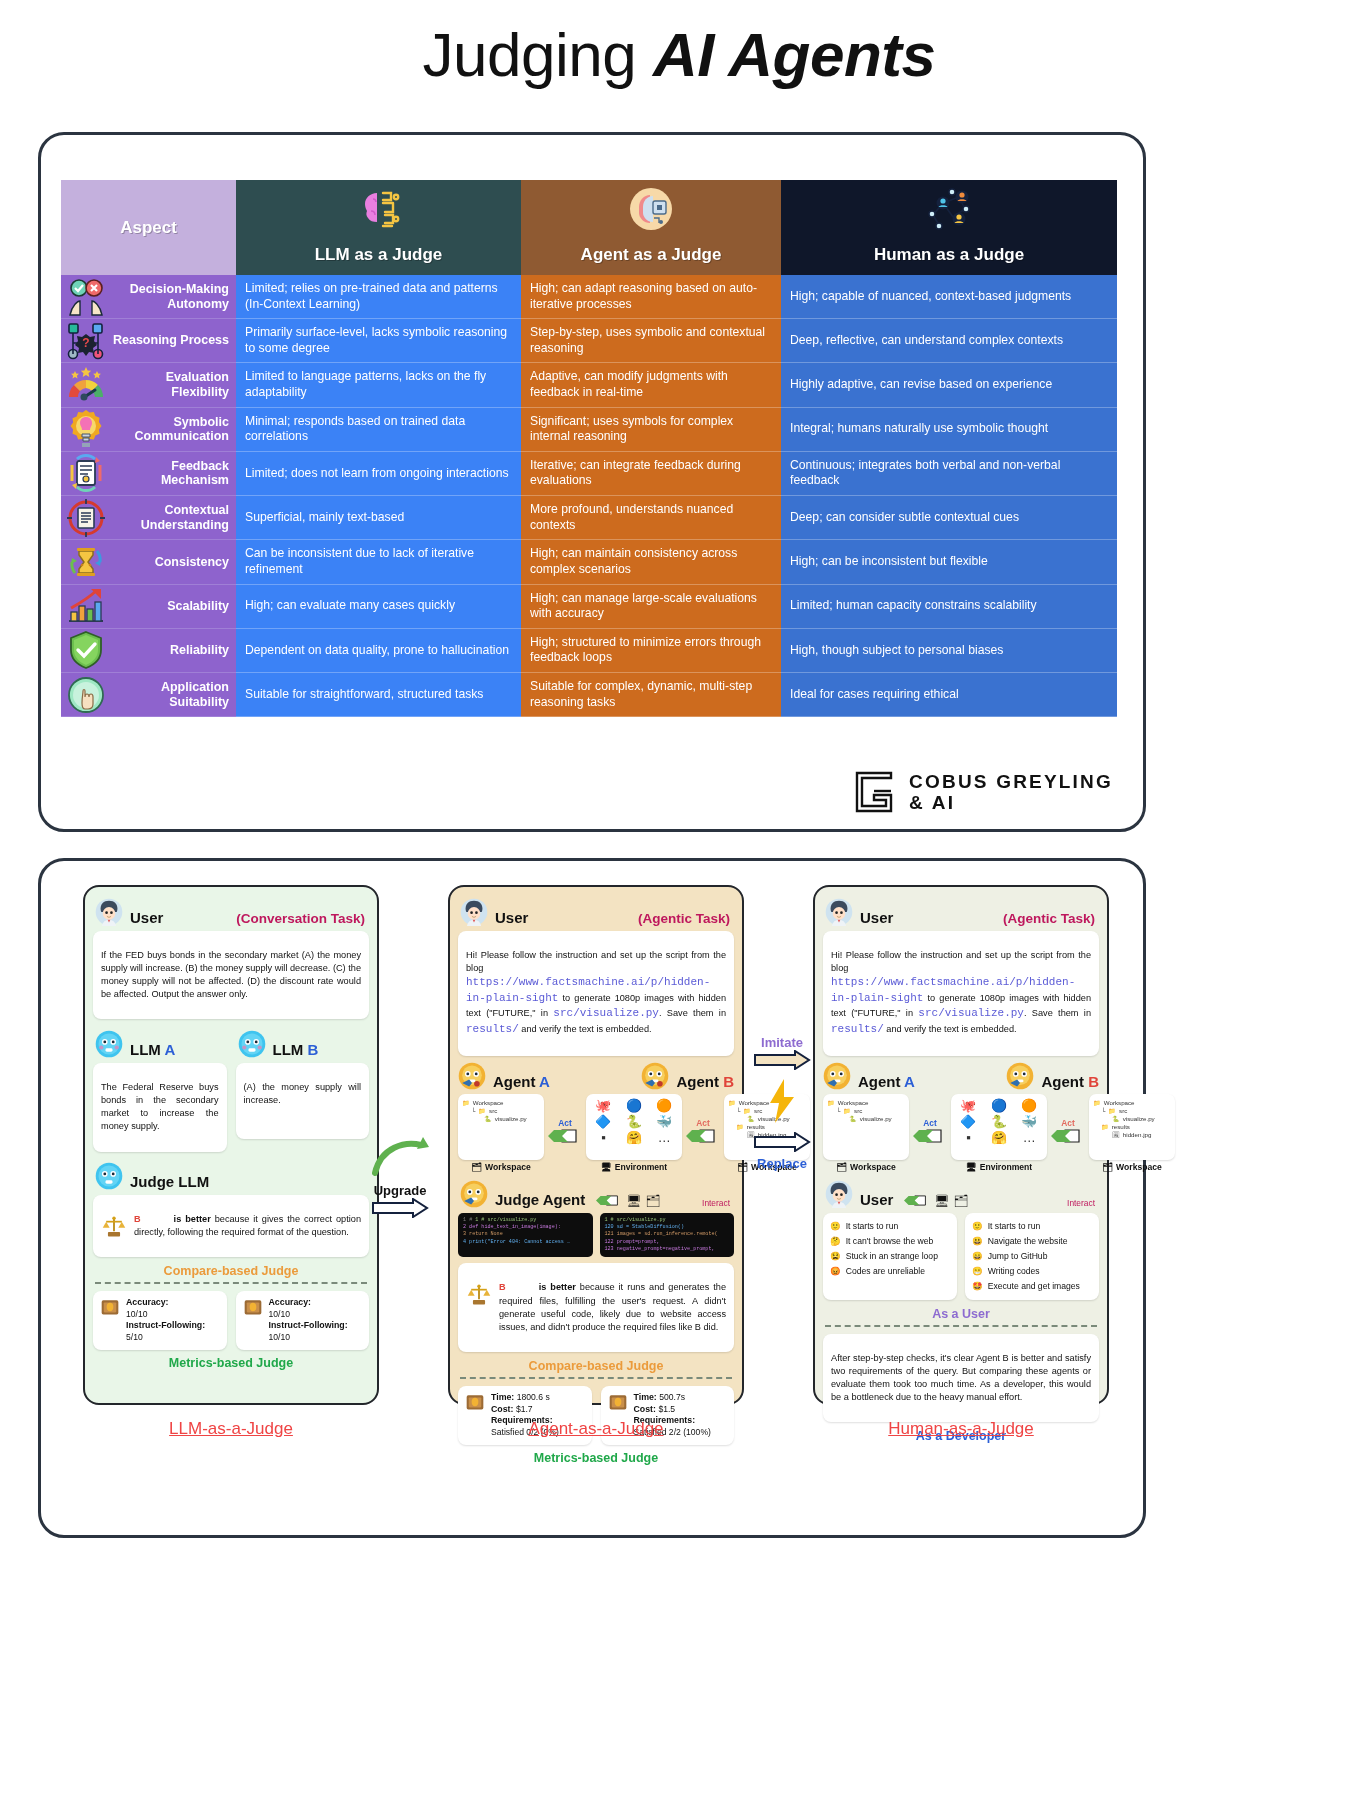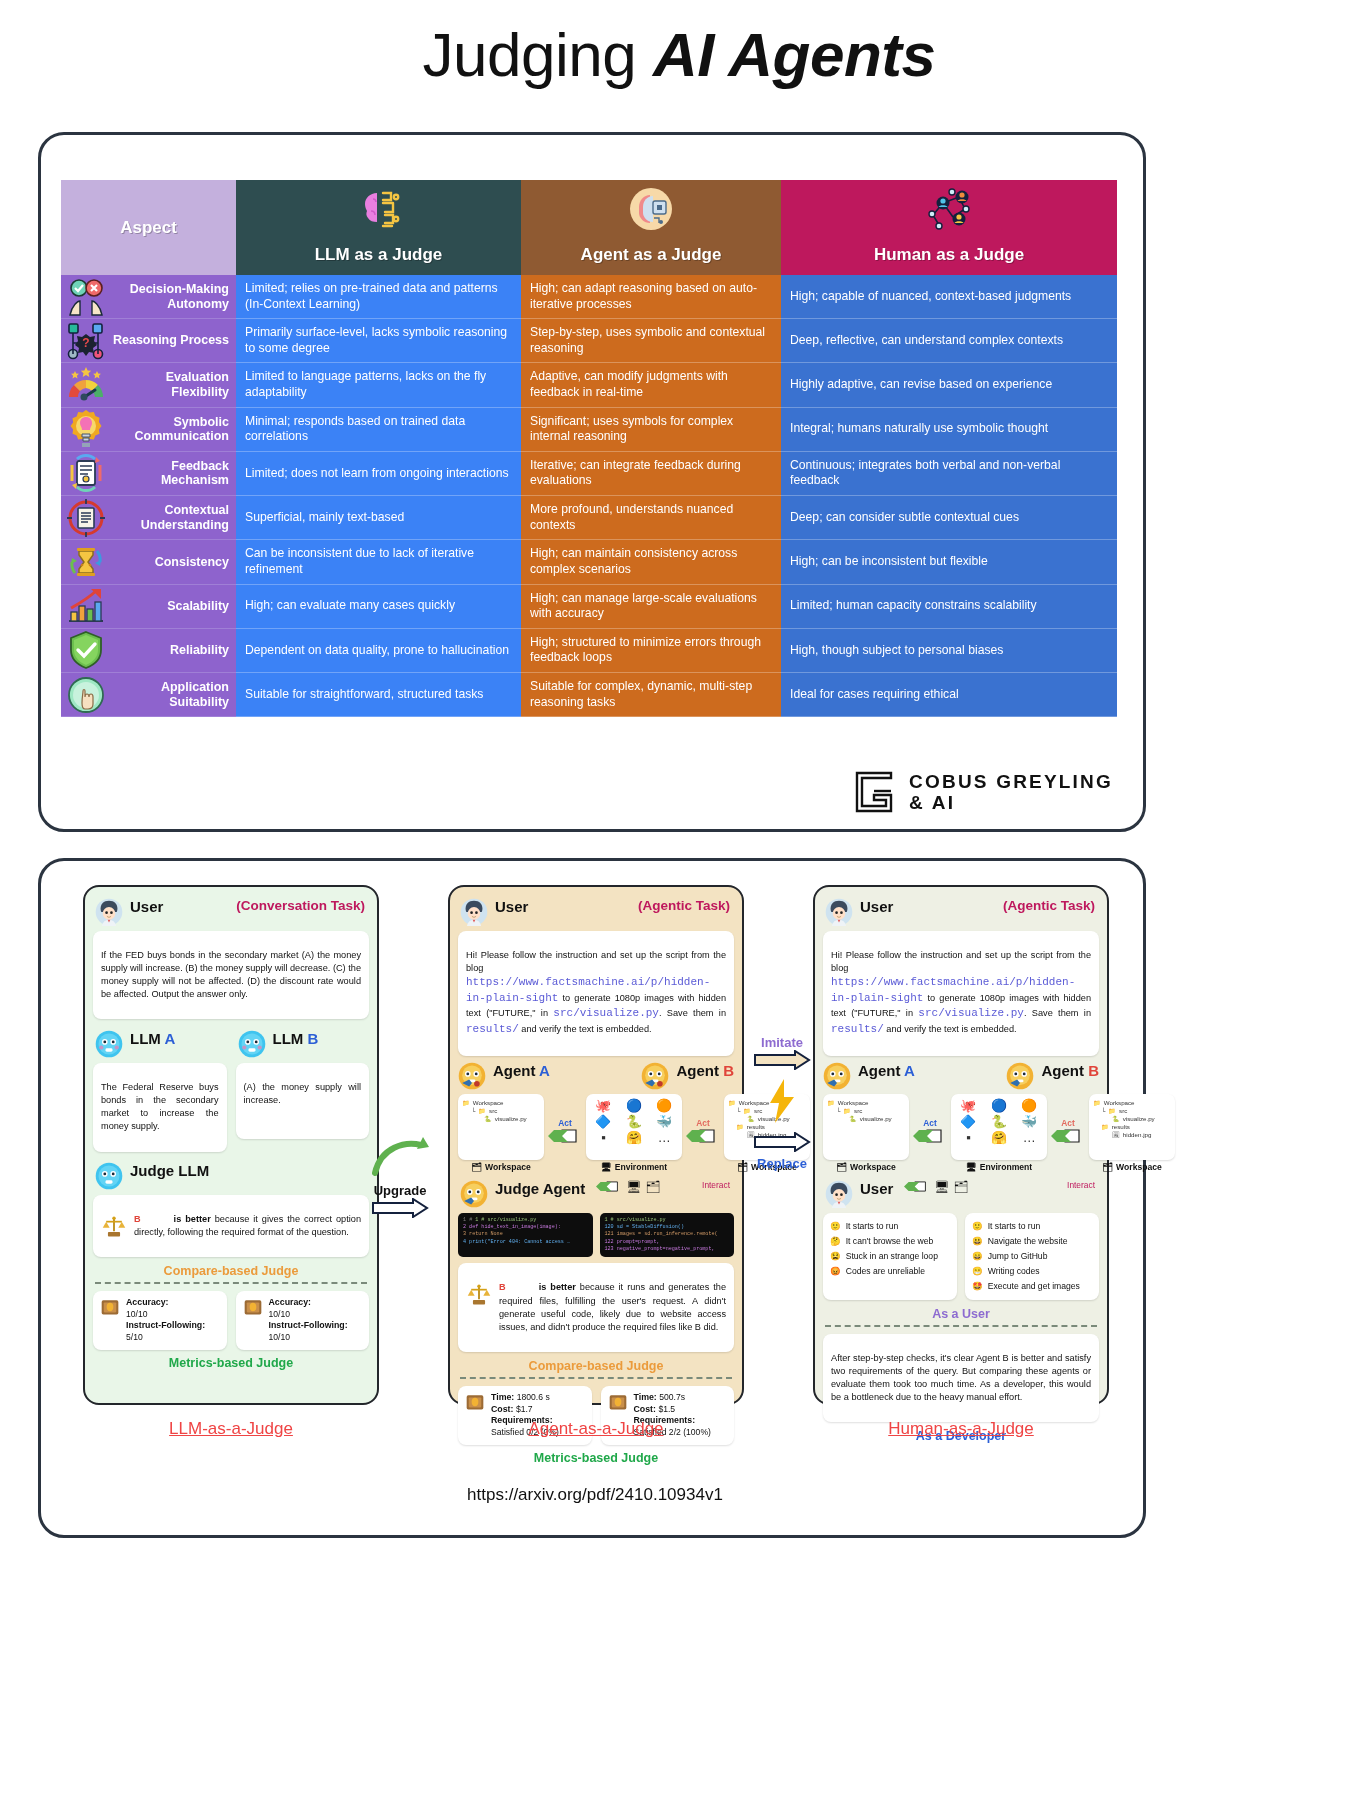--- a/index.html
+++ b/index.html
@@ -54,21 +54,21 @@
   .hd { height: 95px; text-align: center; color: #fff; position: relative; }
   .hd .hd-label {
     font-size: 17px; font-weight: 700;
     text-shadow: 1px 1px 0 rgba(0,0,0,.25);
     position: absolute; left:0; right:0; bottom: 10px;
   }
   .hd-aspect { background: #c4b0dd; }
   .hd-aspect .hd-label { bottom: auto; top: 38px; }
   .hd-llm   { background: #2e4d50; }
   .hd-agent { background: #8f5a32; }
-  .hd-human { background: #be185d; margin-left: 32px; }
+  .hd-human { background: #0f172a; margin-left: 32px; }
   .hd-icon {
     position:absolute; left:50%; transform:translateX(-50%);
     top: 5px; height: 52px; width: 60px;
   }
 
   
   td.aspect {
     background: #8e63cd;
     color:#fff; font-weight: 700; font-size: 12.5px;
     text-align: right; line-height: 1.18;
@@ -112,21 +112,21 @@
   #panel-human { left: 750px; background: #eef0e4; }
 
   .panel-caption {
     position:absolute; top: 534px; width: 296px; text-align:center;
     font-size: 17px; color:#ef4444;text-decoration:underline;
   }
   #cap-llm   { left: 20px; }
   #cap-agent { left: 385px; }
   #cap-human { left: 750px; }
 
-  .row-head { display:flex; align-items:flex-start; gap:7px; margin: 3px 0 5px 2px; }
+  .row-head { display:flex; align-items:flex-end; gap:7px; margin: 3px 0 5px 2px; }
   .avatar { width: 28px; height:28px; flex:0 0 28px; }
   .role { font-size: 15px; font-weight:700; color:#111; }
   .role .blue { color:#2c5fd6; }
   .role .red  { color:#e0443a; }
   .task-tag { margin-left:auto; font-size: 13.5px; font-weight:700; color:#be185d; padding-right:4px;}
 
   .bubble {
     background:#fff; border-radius: 8px; padding: 18px 8px;
     font-size: 9.2px; line-height: 1.42; color:#111;
     text-align: justify; box-shadow: 0 1px 2px rgba(0,0,0,.13);
@@ -961,15 +961,14 @@
       <svg width="58" height="20" viewBox="0 0 58 20">
         <path d="M2 5h40V1l14 9-14 9v-4H2z" fill="#fff" stroke="#14213d" stroke-width="2"></path>
       </svg>
       <div class="conn-text c-replace">Replace</div>
     </div>
 
     <div class="panel-caption" id="cap-llm">LLM-as-a-Judge</div>
     <div class="panel-caption" id="cap-agent">Agent-as-a-Judge</div>
     <div class="panel-caption" id="cap-human">Human-as-a-Judge</div>
 
-    <div class="source-url">https://arxiv.org/pdf/2410.10934v1</div>
   </div>
 </div>
 
 </body></html>

